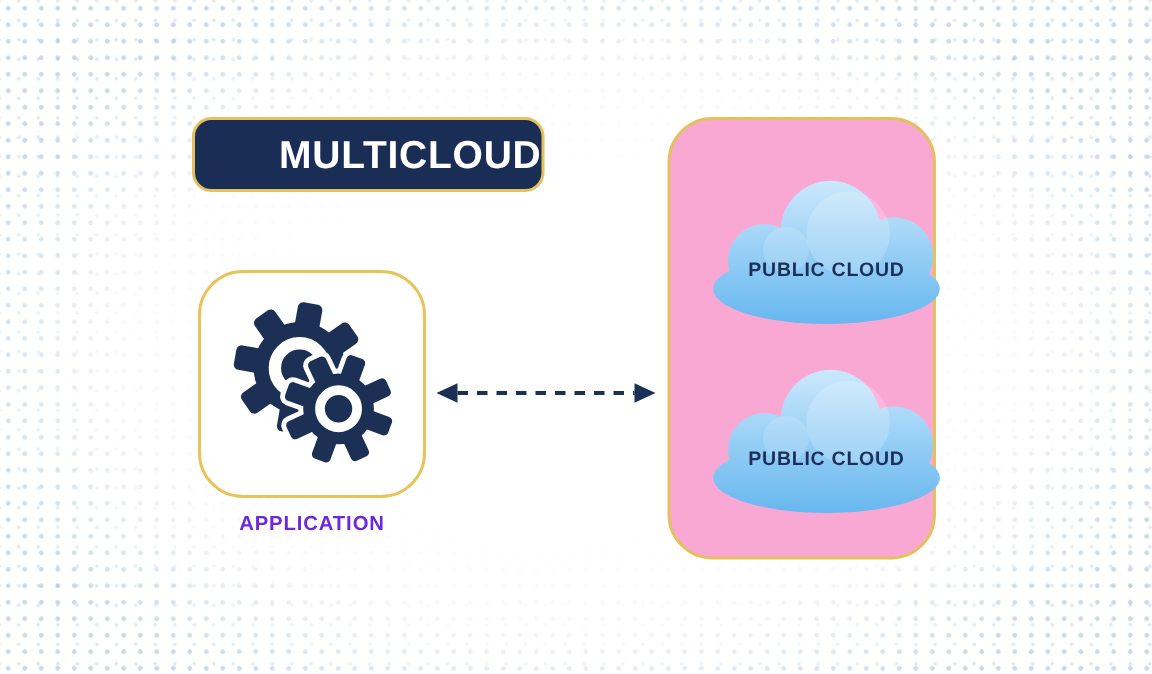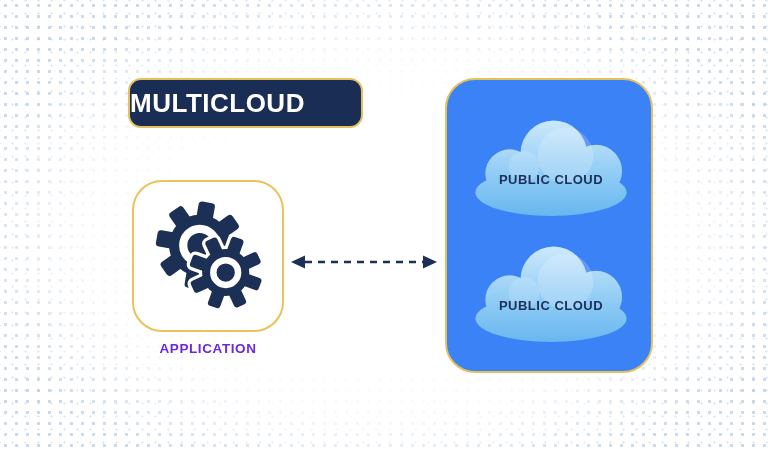--- a/index.html
+++ b/index.html
@@ -36,21 +36,21 @@
   .stage { position: absolute; inset: 0; z-index: 1; }
 
   
   .title-box {
     position: absolute;
     left: 128px; top: 78px;
     width: 235px; height: 50px;
     background: #1a2e55;
     border: 2.5px solid #e4c05f;
     border-radius: 13px;
-    display: flex; align-items: center; justify-content: flex-start;
+    display: flex; align-items: center; justify-content: flex-end;
     box-sizing: border-box;
   }
   .title-box span {
     color: #ffffff;
     font-size: 26px;
     font-weight: bold;
     letter-spacing: 0.5px;
   }
 
   
@@ -79,22 +79,22 @@
   .connector {
     position: absolute;
     left: 289px; top: 252px;
     width: 150px; height: 20px;
   }
 
   
   .cloud-panel {
     position: absolute;
     left: 445px; top: 78px;
-    width: 208px; height: 295px;
-    background: #3b82f6;
+    width: 179px; height: 295px;
+    background: #f9a8d4;
     border: 2px solid #e4c05f;
     border-radius: 30px;
     box-sizing: border-box;
   }
   .cloud-wrap {
     position: absolute;
     left: 14px;
     width: 180px; height: 104px;
   }
   .cloud-wrap.first  { top: 34px; }

